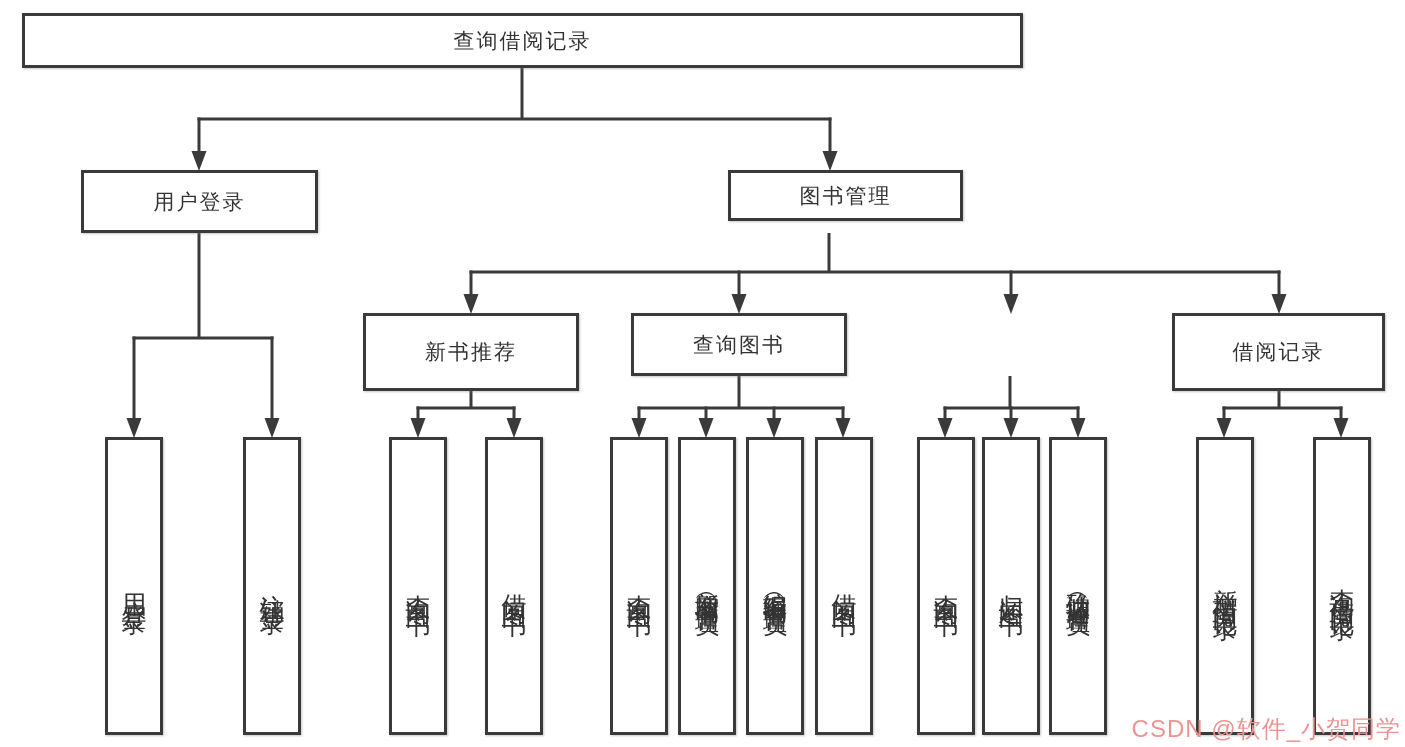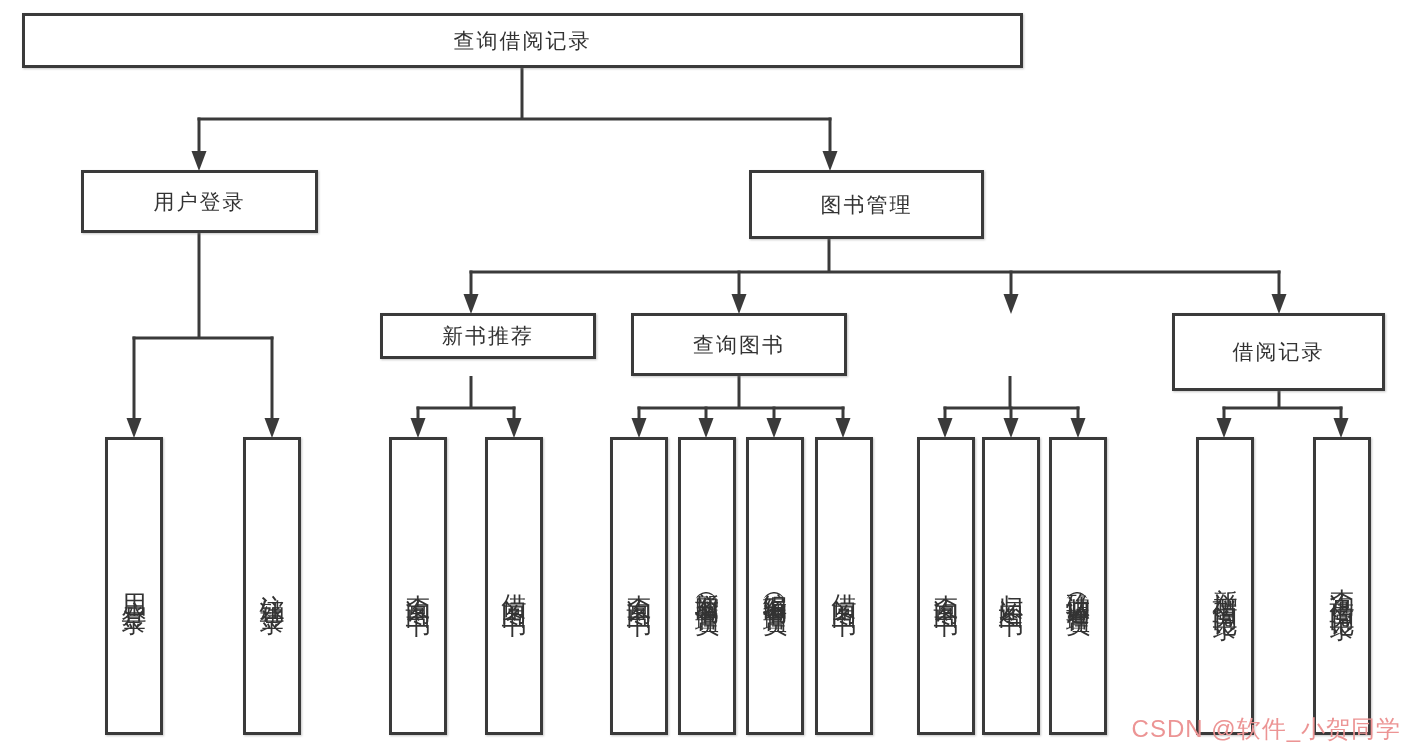--- a/index.html
+++ b/index.html
@@ -134,25 +134,25 @@
     </g>
   </svg>
 
   <div class="hbox" style="left:22px;top:13px;width:1001px;height:55px">
     <span>查询借阅记录</span>
   </div>
 
   <div class="hbox" style="left:81px;top:170px;width:237px;height:63px">
     <span>用户登录</span>
   </div>
-  <div class="hbox" style="left:749px;top:170px;width:235px;height:69px">
+  <div class="hbox" style="left:728px;top:170px;width:235px;height:51px">
     <span>图书管理</span>
   </div>
 
-  <div class="hbox" style="left:380px;top:313px;width:216px;height:46px">
+  <div class="hbox" style="left:363px;top:313px;width:216px;height:78px">
     <span>新书推荐</span>
   </div>
   <div class="hbox" style="left:631px;top:313px;width:216px;height:63px">
     <span>查询图书</span>
   </div>
   <div class="hbox" style="left:1172px;top:313px;width:213px;height:78px">
     <span>借阅记录</span>
   </div>
 
   <div class="vbox" style="left:105px">

